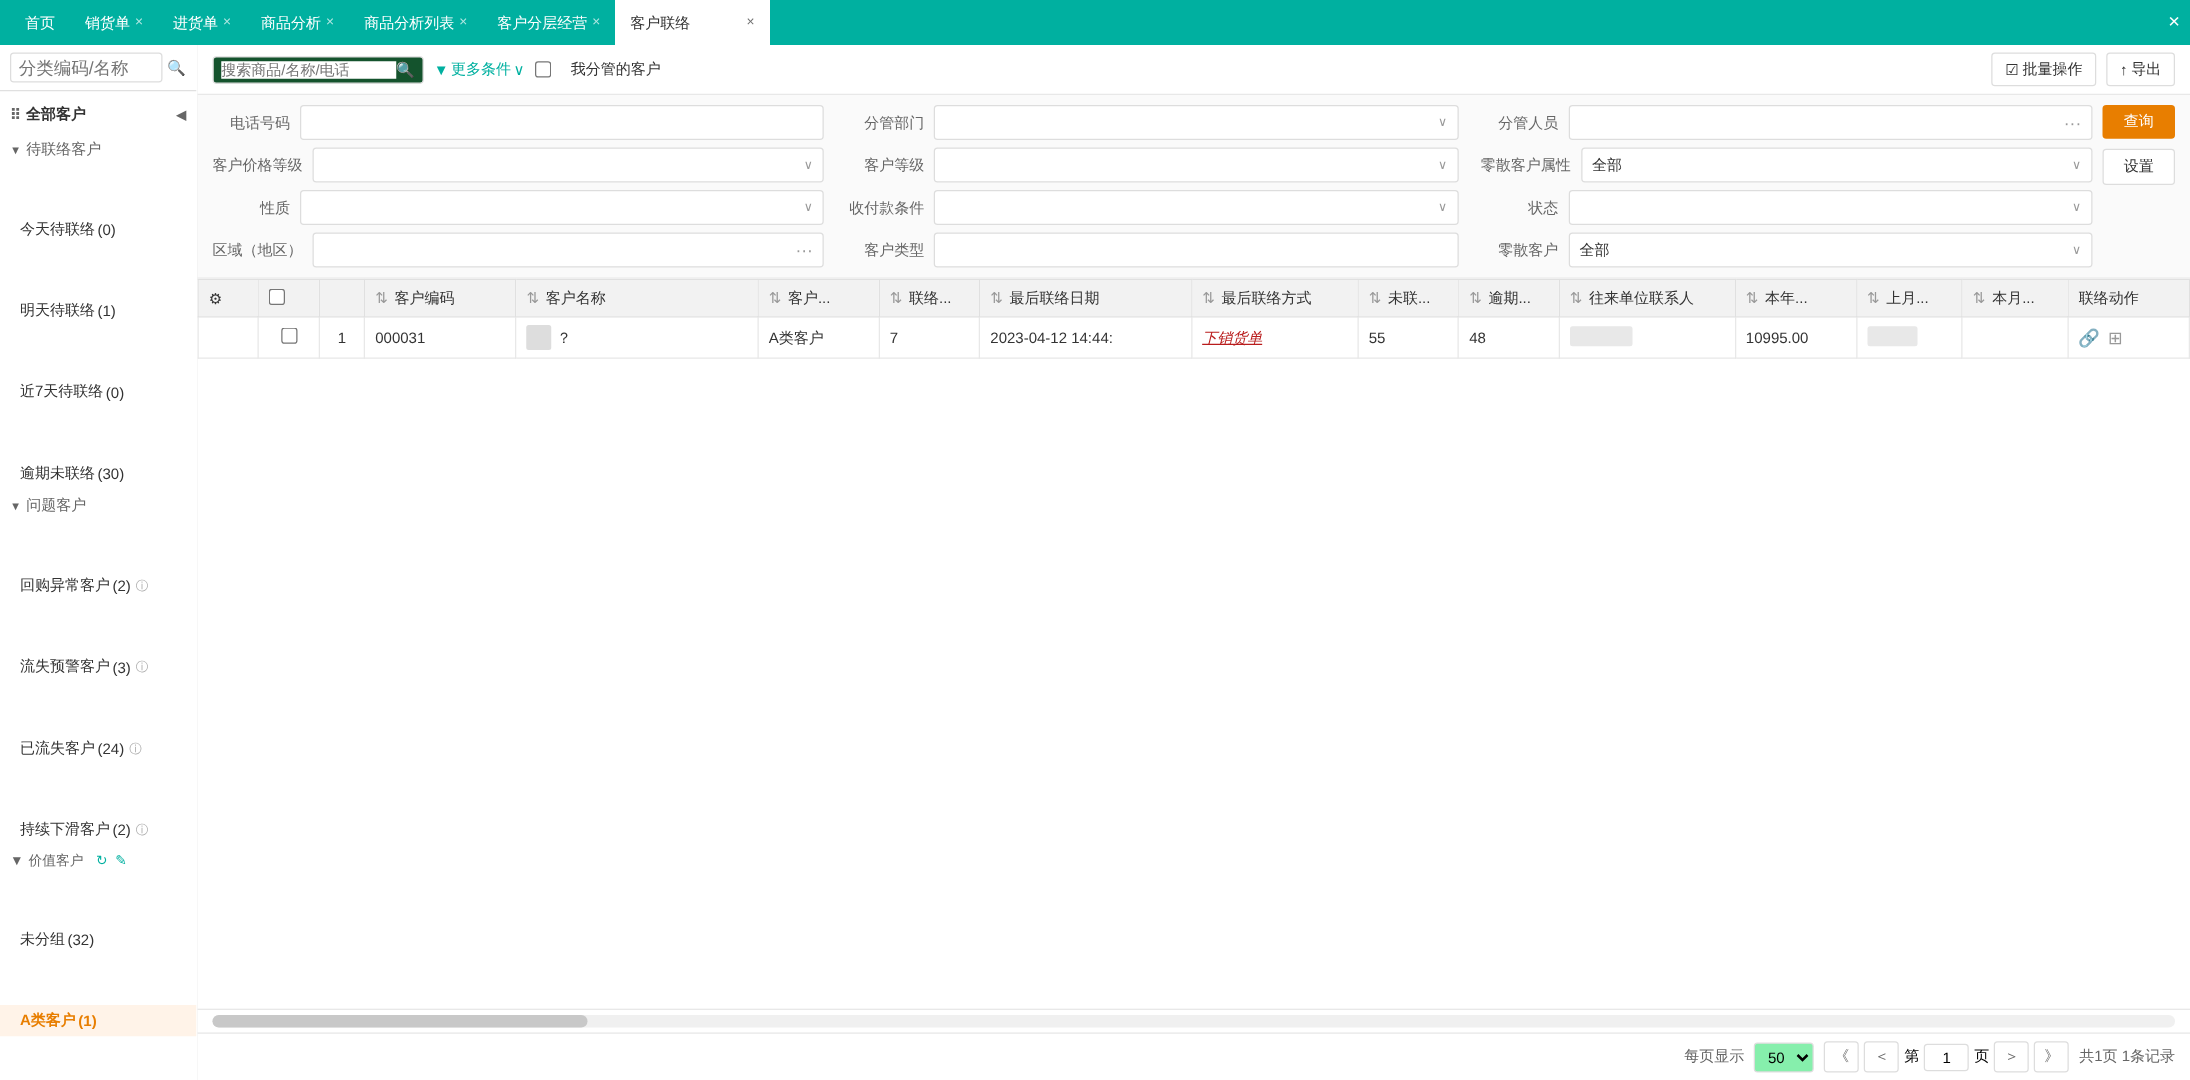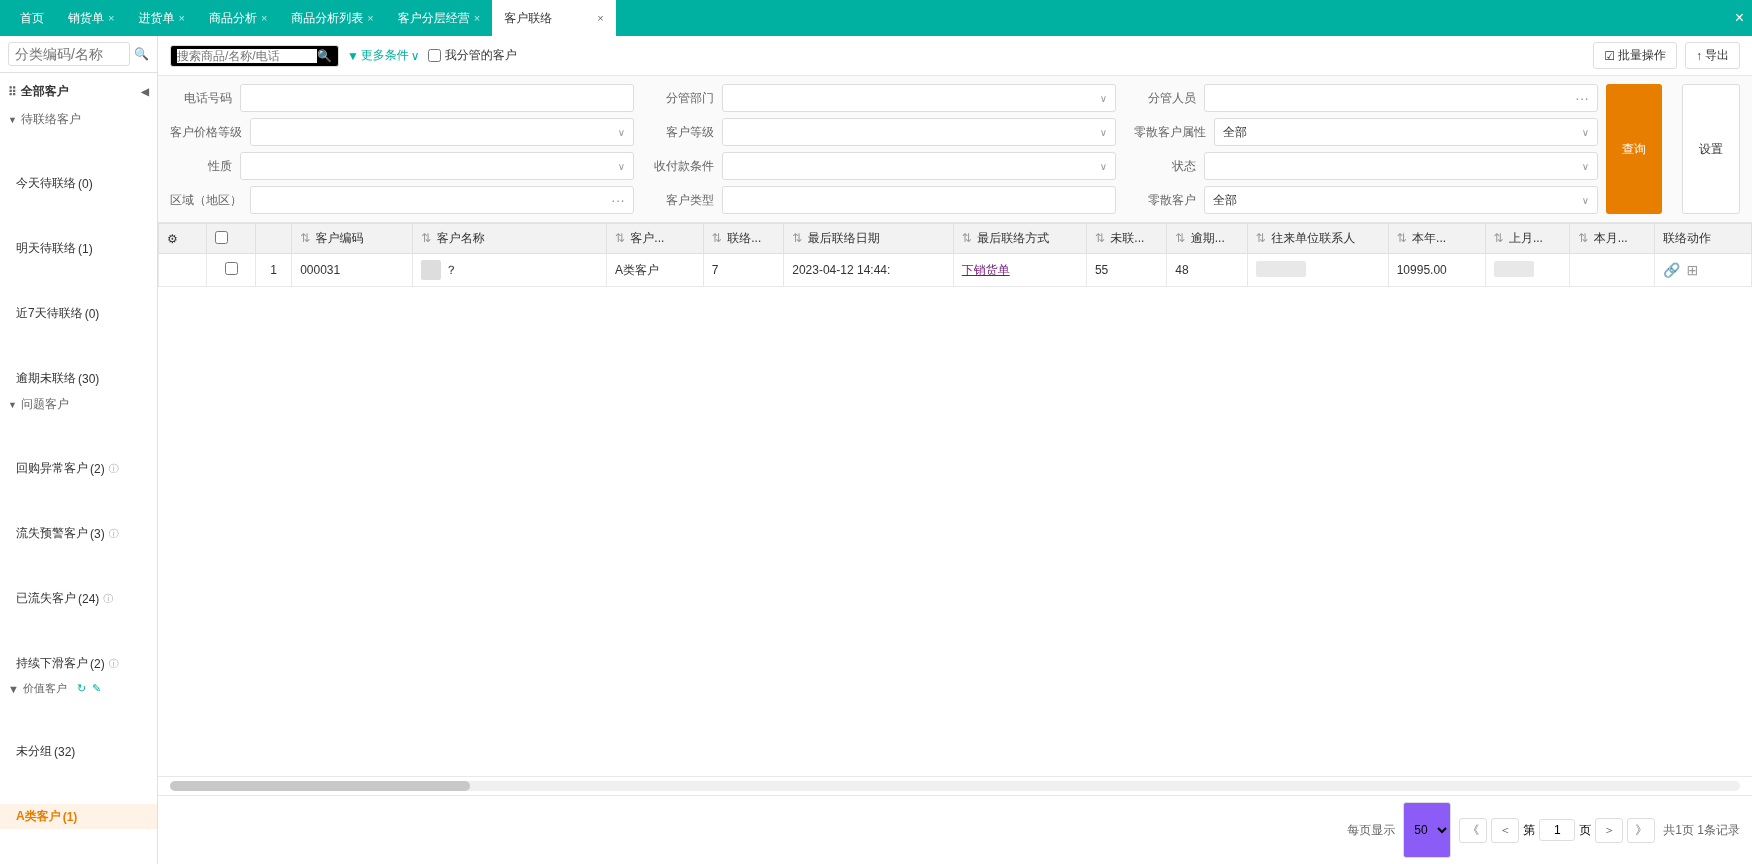--- a/index.html
+++ b/index.html
@@ -67,26 +67,26 @@
     
     .content { flex: 1; display: flex; flex-direction: column; background: #f5f5f5; }
 
     
     .filter-bar {
       display: flex; align-items: center; padding: 6px 12px;
       background: white; border-bottom: 1px solid #e8e8e8; gap: 8px;
     }
     .filter-bar .search-wrap {
       display: flex; align-items: center; border: 1px solid #ddd;
-      border-radius: 3px; padding: 3px 6px; background: #000000;
+      border-radius: 3px; padding: 3px 6px; background: #14532d;
     }
     .filter-bar .search-wrap input { border: none; outline: none; font-size: 12px; width: 140px; color: #999; }
     .filter-bar .search-wrap .search-btn { color: #00b0a0; cursor: pointer; }
     .filter-more { color: #00b0a0; cursor: pointer; display: flex; align-items: center; gap: 2px; }
-    .filter-check { display: flex; align-items: center; gap: 4px; color: #333; cursor: pointer; }
+    .filter-check { display: flex; align-items: center; gap: 16px; color: #333; cursor: pointer; }
     .filter-check input[type=checkbox] { cursor: pointer; }
     .filter-spacer { flex: 1; }
     .btn-batch { 
       border: 1px solid #ddd; background: white; padding: 4px 10px;
       border-radius: 3px; cursor: pointer; color: #333; display: flex; align-items: center; gap: 3px;
     }
     .btn-export {
       border: 1px solid #ddd; background: white; padding: 4px 10px;
       border-radius: 3px; cursor: pointer; color: #333; display: flex; align-items: center; gap: 3px;
     }
@@ -119,32 +119,32 @@
       background: #f2f2f2; border: 1px solid #e0e0e0;
       padding: 6px 8px; text-align: left; font-weight: normal;
       color: #333; white-space: nowrap; position: relative;
     }
     .data-table th .col-sort { color: #999; margin-right: 2px; }
     .data-table td {
       border: 1px solid #e8e8e8; padding: 6px 8px;
       color: #333; white-space: nowrap;
     }
     .data-table .gear-cell { text-align: center; color: #666; }
-    .link-text { color: #701a75; text-decoration: underline; cursor: pointer; }
+    .link-text { color: #b91c1c; text-decoration: underline; cursor: pointer; font-style: italic; }
 
     
     .pagination-bar {
       display: flex; align-items: center; justify-content: flex-end;
       padding: 6px 12px; background: white; border-top: 1px solid #e8e8e8;
       gap: 8px;
     }
     .page-size-label { color: #666; }
     .page-size-select {
-      border: 1px solid #ddd; border-radius: 3px; padding: 19px 6px;
-      background: #8b5cf6; cursor: pointer;
+      border: 1px solid #ddd; border-radius: 3px; padding: 3px 6px;
+      background: #86efac; cursor: pointer;
     }
     .page-nav { display: flex; align-items: center; gap: 4px; }
     .page-btn {
       border: 1px solid #ddd; background: white; padding: 3px 7px;
       border-radius: 3px; cursor: pointer; color: #666;
     }
     .page-btn:disabled { color: #ccc; cursor: default; }
     .page-input {
       border: 1px solid #ddd; border-radius: 3px;
       padding: 3px 6px; width: 36px; text-align: center;
@@ -167,21 +167,21 @@
     input[type=checkbox] { cursor: pointer; }
 
     .btn-query {
       background: #e87e00; color: white; border: none;
       padding: 5px 16px; border-radius: 3px; cursor: pointer; font-size: 12px;
     }
     .btn-setting {
       background: white; color: #333; border: 1px solid #ddd;
       padding: 5px 16px; border-radius: 3px; cursor: pointer; font-size: 12px;
     }
-    .query-btns { display: flex; flex-direction: row; gap: 20px; margin-left: auto; }
+    .query-btns { display: flex; flex-direction: column; gap: 8px; margin-left: auto; }
 
     .col-actions { display: flex; gap: 6px; align-items: center; }
     .action-icon-sm { color: #999; cursor: pointer; font-size: 14px; }
 
     .row-num { color: #666; text-align: center; }
 
     .name-cell-content { display: flex; align-items: center; gap: 4px; }
     .name-avatar { width: 20px; height: 20px; background: #ddd; border-radius: 2px; display: inline-block; }
   </style>
 </head>

